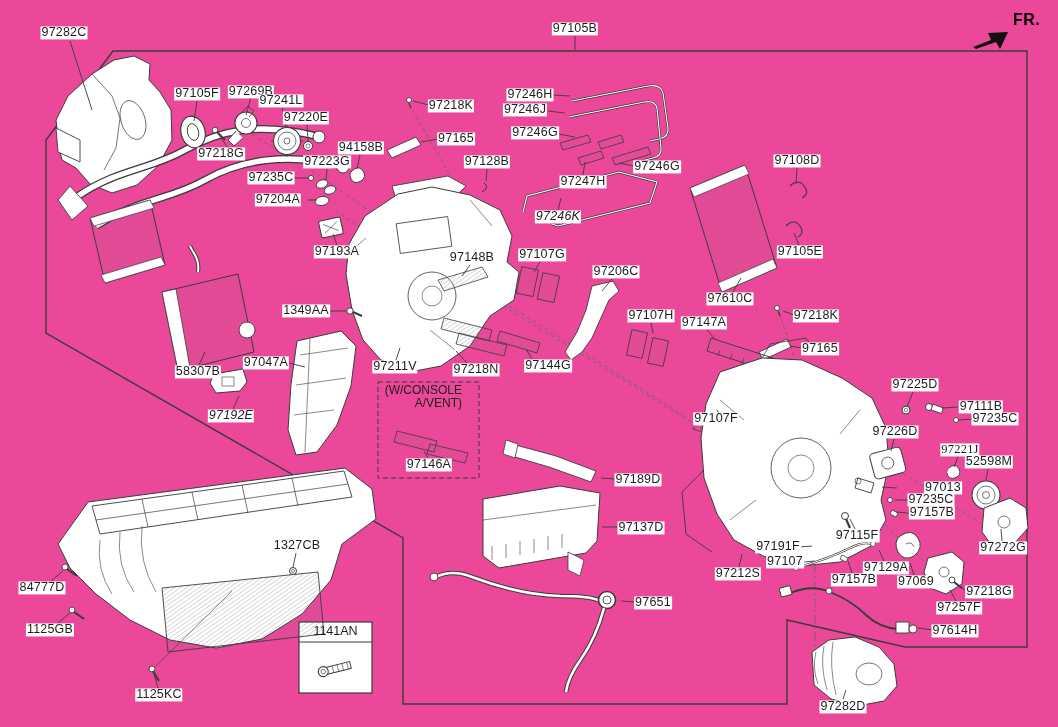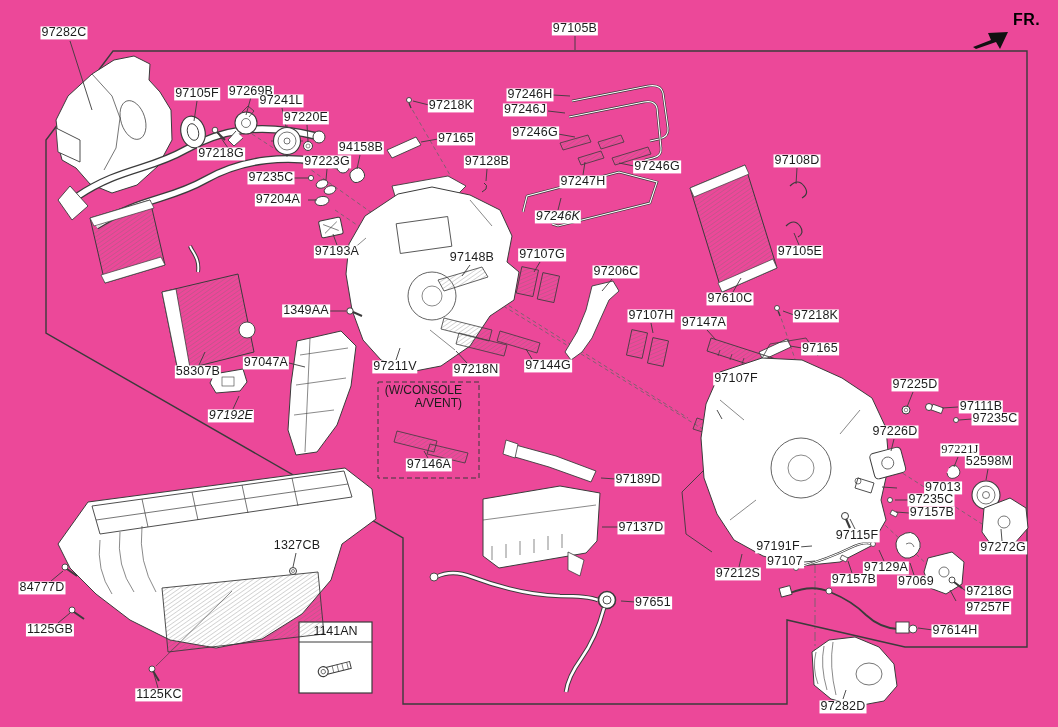--- a/index.html
+++ b/index.html
@@ -438,39 +438,39 @@
       <div class="part-label" style="left: 266px; top: 363px;">97047A</div>
       <div class="part-label" style="left: 231px; top: 416px; font-style: italic;">97192E</div>
       <div class="part-label" style="left: 395px; top: 367px;">97211V</div>
       <div class="part-label" style="left: 472px; top: 258px;">97148B</div>
       <div class="part-label" style="left: 542px; top: 255px;">97107G</div>
       <div class="part-label" style="left: 616px; top: 272px;">97206C</div>
       <div class="part-label" style="left: 476px; top: 370px;">97218N</div>
       <div class="part-label" style="left: 548px; top: 366px;">97144G</div>
       <div class="part-label" style="left: 651px; top: 316px;">97107H</div>
       <div class="part-label" style="left: 704px; top: 323px;">97147A</div>
-      <div class="part-label" style="left: 716px; top: 379px; margin-left: 20px;">97107F</div>
+      <div class="part-label" style="left: 716px; top: 419px;">97107F</div>
       <div class="part-label" style="left: 915px; top: 385px;">97225D</div>
       <div class="part-label" style="left: 981px; top: 407px;">97111B</div>
       <div class="part-label" style="left: 995px; top: 419px;">97235C</div>
       <div class="part-label" style="left: 895px; top: 432px;">97226D</div>
       <div class="part-label" style="left: 960px; top: 450px; font-family: Liberation Serif, serif;">97221J</div>
       <div class="part-label" style="left: 989px; top: 462px;">52598M</div>
       <div class="part-label" style="left: 916px; top: 488px; margin-left: 27px;">97013</div>
       <div class="part-label" style="left: 931px; top: 500px;">97235C</div>
       <div class="part-label" style="left: 932px; top: 513px;">97157B</div>
       <div class="part-label" style="left: 857px; top: 536px;">97115F</div>
       <div class="part-label" style="left: 778px; top: 547px;">97191F</div>
       <div class="part-label" style="left: 785px; top: 562px;">97107</div>
       <div class="part-label" style="left: 886px; top: 568px;">97129A</div>
       <div class="part-label" style="left: 854px; top: 580px;">97157B</div>
       <div class="part-label" style="left: 916px; top: 582px;">97069</div>
       <div class="part-label" style="left: 1003px; top: 548px;">97272G</div>
       <div class="part-label" style="left: 989px; top: 592px;">97218G</div>
-      <div class="part-label" style="left: 988px; top: 608px;">97257F</div>
+      <div class="part-label" style="left: 959px; top: 608px;">97257F</div>
       <div class="part-label" style="left: 955px; top: 631px;">97614H</div>
       <div class="part-label" style="left: 843px; top: 707px;">97282D</div>
       <div class="part-label" style="left: 738px; top: 574px;">97212S</div>
       <div class="part-label" style="left: 653px; top: 603px;">97651</div>
       <div class="part-label" style="left: 641px; top: 528px;">97137D</div>
       <div class="part-label" style="left: 638px; top: 480px;">97189D</div>
       <div class="part-label" style="left: 429px; top: 465px;">97146A</div>
       <div class="part-label" style="left: 297px; top: 546px;">1327CB</div>
       <div class="part-label" style="left: 42px; top: 588px;">84777D</div>
       <div class="part-label" style="left: 50px; top: 630px;">1125GB</div>

